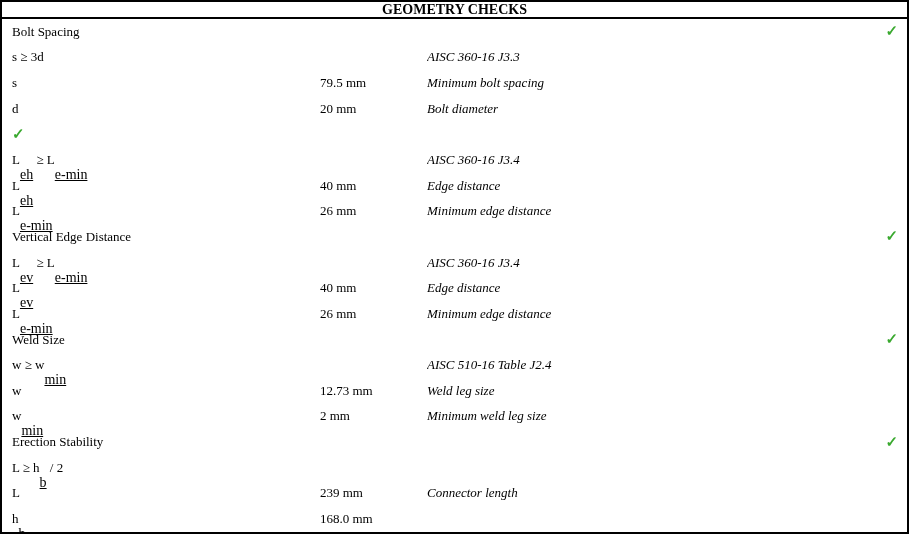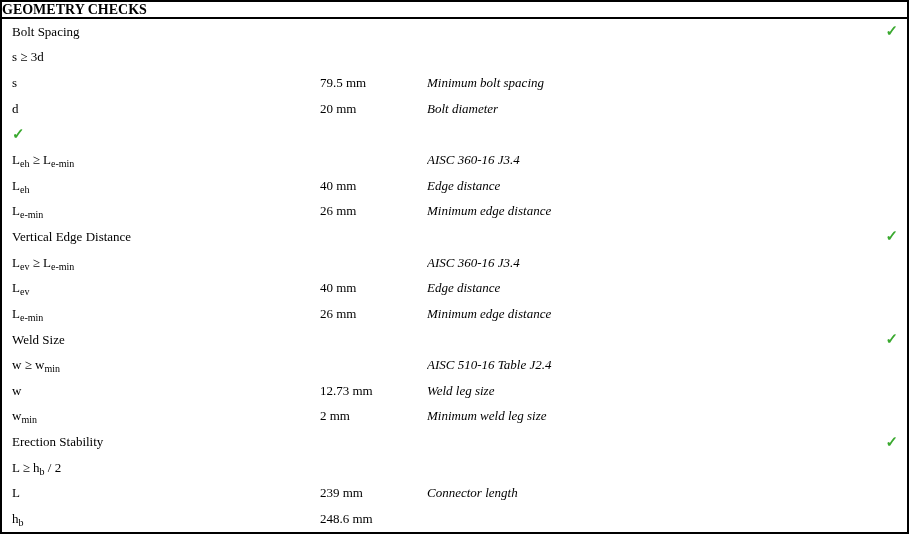--- a/index.html
+++ b/index.html
@@ -8,20 +8,21 @@
     box-sizing: border-box;
     border: 2px solid #000;
     background: #fff;
     overflow: hidden;
     font-family: "Liberation Serif", "DejaVu Serif", serif;
     color: #000;
   }
   .title-row {
     height: 15px;
     line-height: 15px;
+    text-align: center;
     font-weight: bold;
     font-size: 14px;
     border-bottom: 2px solid #000;
   }
   .row {
     display: flex;
     align-items: center;
     height: 25.65px;
     padding-left: 10px;
     box-sizing: border-box;
@@ -31,39 +32,41 @@
   .c-check {
     font-size: 15px;
     font-weight: bold;
     padding-right: 9px;
     line-height: 1;
   }
   .c1 { width: 308px; flex: none; white-space: nowrap; }
   .c2 { width: 107px; flex: none; white-space: nowrap; }
   .c3 { flex: 1; font-style: italic; white-space: nowrap; overflow: hidden; }
   .sub {
-    font-size: 10px;
+    font-size: 14px;
     position: relative;
-    top: 3px;
+    top: 15px;
     letter-spacing: 0;
+    text-decoration: underline;
   }
 </style>
 </head>
 <body>
 
 <div class="page">
   <div class="title-row">GEOMETRY CHECKS</div>
   <div id="sections">
       <div class="row">
         <div class="c-head">Bolt Spacing</div>
         <div class="c-check" style="color: rgb(58, 169, 47);">✓</div>
       </div>
       <div class="row">
         <div class="c1"><span class="base">s ≥ 3d</span></div>
         <div class="c2"></div>
+        <div class="c3">AISC 360-16 J3.3</div>
       </div>
       <div class="row">
         <div class="c1"><span class="base">s</span></div>
         <div class="c2">79.5 mm</div>
         <div class="c3">Minimum bolt spacing</div>
       </div>
       <div class="row">
         <div class="c1"><span class="base">d</span></div>
         <div class="c2">20 mm</div>
         <div class="c3">Bolt diameter</div>
@@ -133,16 +136,16 @@
         <div class="c2"></div>
         <div class="c3"></div>
       </div>
       <div class="row">
         <div class="c1"><span class="base">L</span></div>
         <div class="c2">239 mm</div>
         <div class="c3">Connector length</div>
       </div>
       <div class="row">
         <div class="c1"><span class="base">h</span><span class="sub">b</span></div>
-        <div class="c2">248.6 mm</div>
+        <div class="c2">168.0 mm</div>
       </div>
     </div>
 </div>
 
 </body></html>

